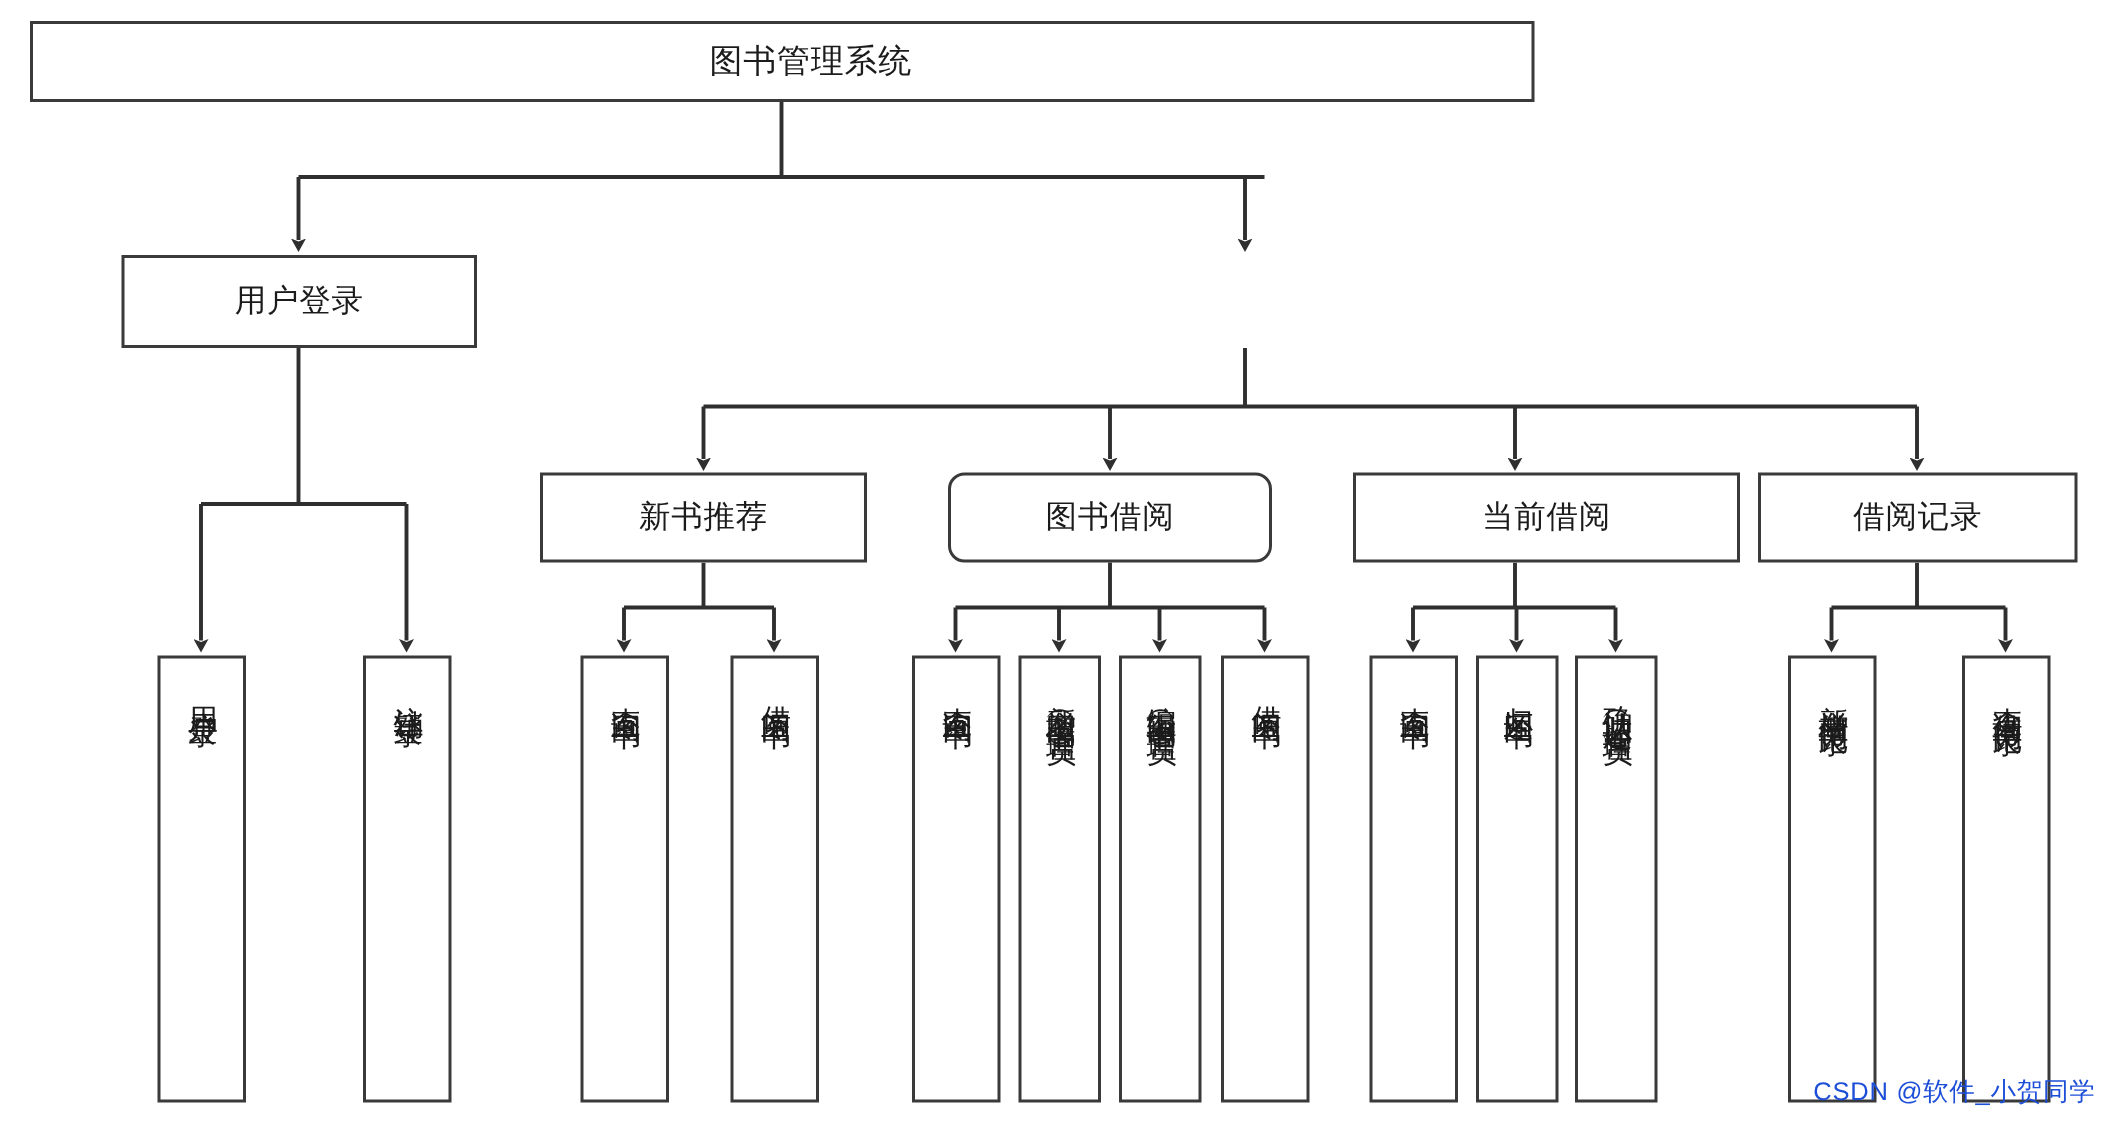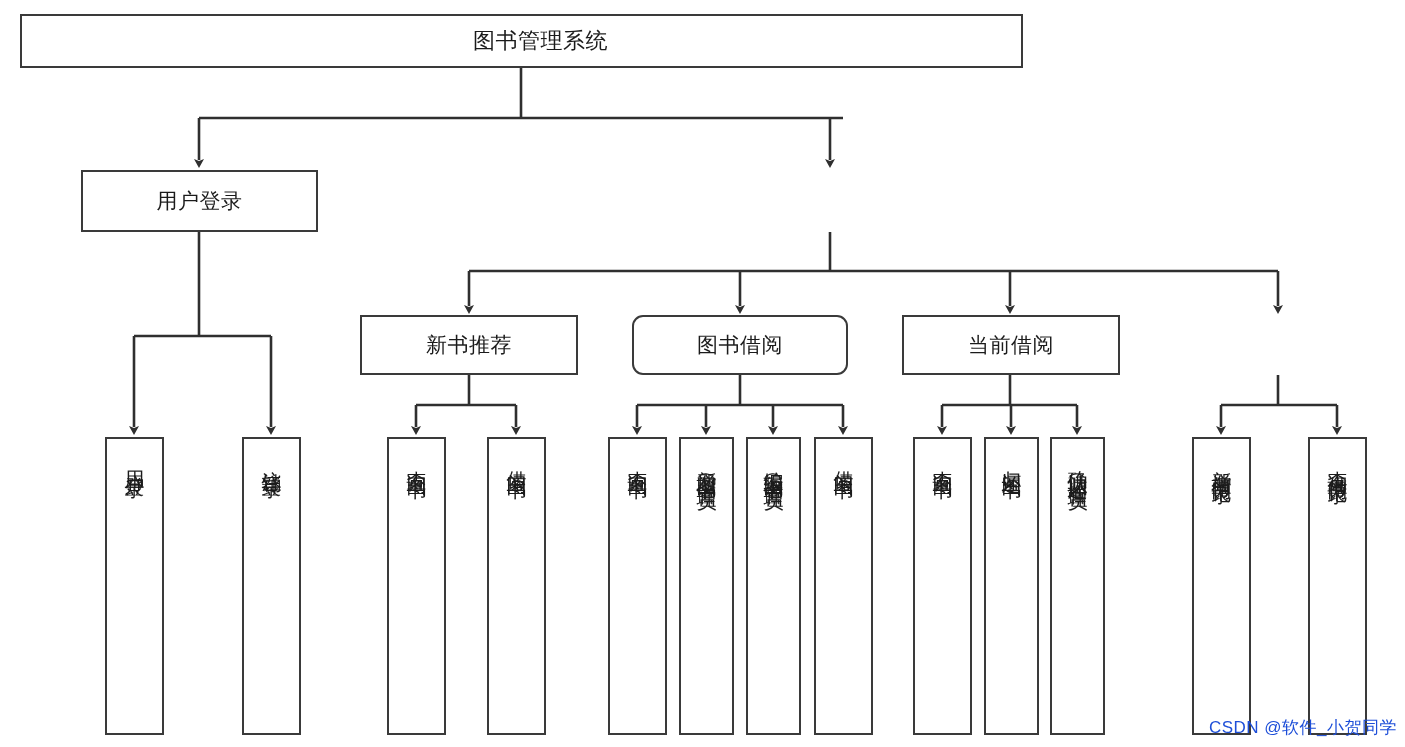--- a/index.html
+++ b/index.html
@@ -132,22 +132,25 @@
   <div class="node horiz" style="left:81px; top:170px; width:237px; height:62px;">
     <span class="lbl">用户登录</span>
   </div>
 
   <div class="node horiz" style="left:360px; top:315px; width:218px; height:60px;">
     <span class="lbl">新书推荐</span>
   </div>
   <div class="node horiz" style="left:632px; top:315px; width:216px; height:60px;border-radius:11px;">
     <span class="lbl">图书借阅</span>
   </div>
-  <div class="node horiz" style="left:902px; top:315px; width:218px; height:60px;">
+  <div class="node horiz" style="left:902px; top:315px; width:258px; height:60px;">
     <span class="lbl">当前借阅</span>
+  </div>
+  <div class="node horiz" style="left:1172px; top:315px; width:213px; height:60px;">
+    <span class="lbl">借阅记录</span>
   </div>
 
   <div class="node vert" style="left:105px; top:437px; width:59px; height:298px;">
     <span class="lbl">用户登录</span>
   </div>
   <div class="node vert" style="left:242px; top:437px; width:59px; height:298px;">
     <span class="lbl">注销登录</span>
   </div>
   <div class="node vert" style="left:387px; top:437px; width:59px; height:298px;">
     <span class="lbl">查询图书</span>

